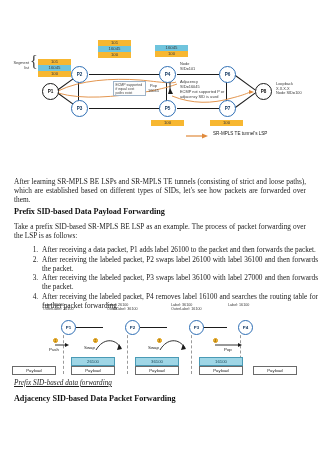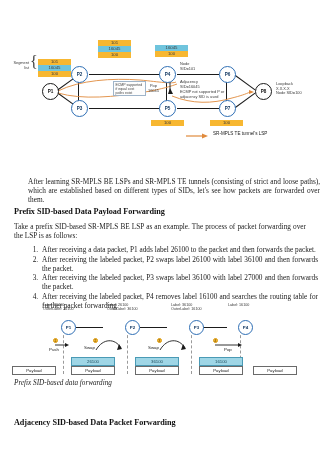--- a/index.html
+++ b/index.html
@@ -171,21 +171,21 @@
 
     <svg class="legend-line" style="left:186px;top:128px;" width="24" height="8">
       <line x1="0" y1="4" x2="17" y2="4" stroke="#e08a3c" stroke-width="1.2"></line>
       <path d="M16 1.5 l 6 2.5 l -6 2.5 z" fill="#e08a3c"></path>
     </svg>
     <div class="sm" style="left:213px;top:128px;font-size:4.6px;color:#222;">SR-MPLS TE tunnel's LSP</div>
   </div>
 
 
 
-  <div class="body" style="position:absolute;left:28px;top:177px;width:292px;">After learning SR-MPLS BE LSPs and SR-MPLS TE tunnels (consisting of strict and loose paths), which are established based on different types of SIDs, let's see how packets are forwarded over them.</div>
+  <div class="body" style="position:absolute;left:14px;top:177px;width:292px;">After learning SR-MPLS BE LSPs and SR-MPLS TE tunnels (consisting of strict and loose paths), which are established based on different types of SIDs, let's see how packets are forwarded over them.</div>
 
   <div class="h3" style="position:absolute;left:14px;top:207px;">Prefix SID-based Data Payload Forwarding</div>
 
   <div class="body" style="position:absolute;left:14px;top:222px;width:292px;">Take a prefix SID-based SR-MPLS BE LSP as an example. The process of packet forwarding over the LSP is as follows:</div>
 
   <ol class="steps" style="position:absolute;left:22px;top:245px;width:278px;">
     <li>After receiving a data packet, P1 adds label 26100 to the packet and then forwards the packet.</li>
     <li>After receiving the labeled packet, P2 swaps label 26100 with label 36100 and then forwards the packet.</li>
     <li>After receiving the labeled packet, P3 swaps label 36100 with label 27000 and then forwards the packet.</li>
     <li>After receiving the labeled packet, P4 removes label 16100 and searches the routing table for further packet forwarding.</li>
@@ -265,17 +265,17 @@
     <div class="lbox" style="left:135px;top:57px;width:44px;">36100</div>
     <div class="lbox" style="left:199px;top:57px;width:44px;">16100</div>
 
     <div class="pbox" style="left:12px;top:66px;width:44px;">Payload</div>
     <div class="pbox" style="left:71px;top:66px;width:44px;">Payload</div>
     <div class="pbox" style="left:135px;top:66px;width:44px;">Payload</div>
     <div class="pbox" style="left:199px;top:66px;width:44px;">Payload</div>
     <div class="pbox" style="left:253px;top:66px;width:44px;">Payload</div>
   </div>
 
-  <div class="caption" style="position:absolute;left:14px;top:379px;">Prefix SID-based data forwarding</div>
-
-  <div class="h3" style="position:absolute;left:14px;top:394px;margin-top:24px;">Adjacency SID-based Data Packet Forwarding</div>
+  <div class="caption" style="position:absolute;left:14px;top:379px;text-decoration:underline;">Prefix SID-based data forwarding</div>
+
+  <div class="h3" style="position:absolute;left:14px;top:394px;">Adjacency SID-based Data Packet Forwarding</div>
 
 </div>
 
 </body></html>

